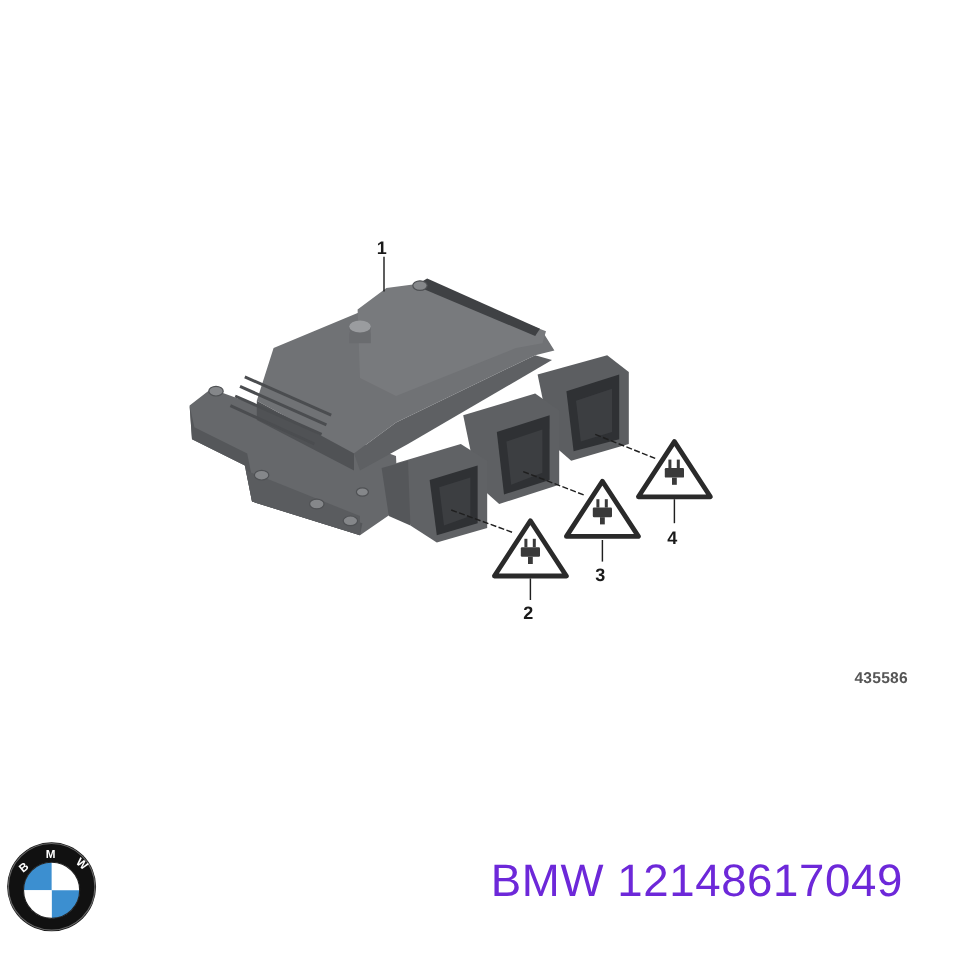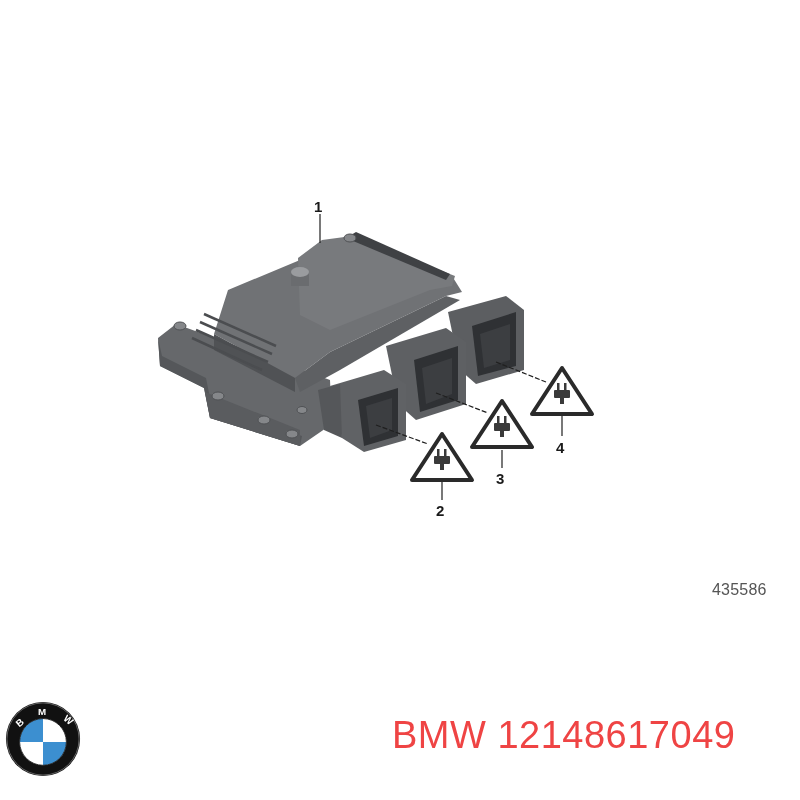--- a/index.html
+++ b/index.html
@@ -1,20 +1,20 @@
 <!DOCTYPE html>
 <html><head>
 <meta charset="utf-8">
 <style>
   html, body { margin: 0; padding: 0; background: #ffffff; }
   body { width: 800px; height: 800px; position: relative; overflow: hidden; font-family: "Liberation Sans", sans-serif; }
   .diagram { position: absolute; left: 0; top: 0; width: 800px; height: 800px; }
   .callout-num { font-family: "Liberation Sans", sans-serif; font-weight: bold; font-size: 15px; fill: #1a1a1a; }
-  .fig-id { position: absolute; left: 712px; top: 581px; font-size: 16px; color: #555; letter-spacing: 0.2px; }
-  .part-label { position: absolute; left: 392px; top: 714px; font-size: 38px; color: #ef4444; letter-spacing: 0.5px; white-space: nowrap; }
+  .fig-id { position: absolute; left: 712px; top: 557px; font-size: 13px; color: #555; letter-spacing: 0.2px; font-weight: bold; }
+  .part-label { position: absolute; left: 409px; top: 714px; font-size: 38px; color: #6d28d9; letter-spacing: 0.5px; white-space: nowrap; }
   .logo { position: absolute; left: 4px; top: 700px; width: 78px; height: 78px; }
 </style>
 </head>
 <body>
 
 <svg class="diagram" viewBox="0 0 800 800" xmlns="http://www.w3.org/2000/svg">
 
   <g>
 
     <polygon points="158,338 176,324 330,380 332,424 300,446 210,418 204,388 160,366" fill="#66686b"></polygon>

